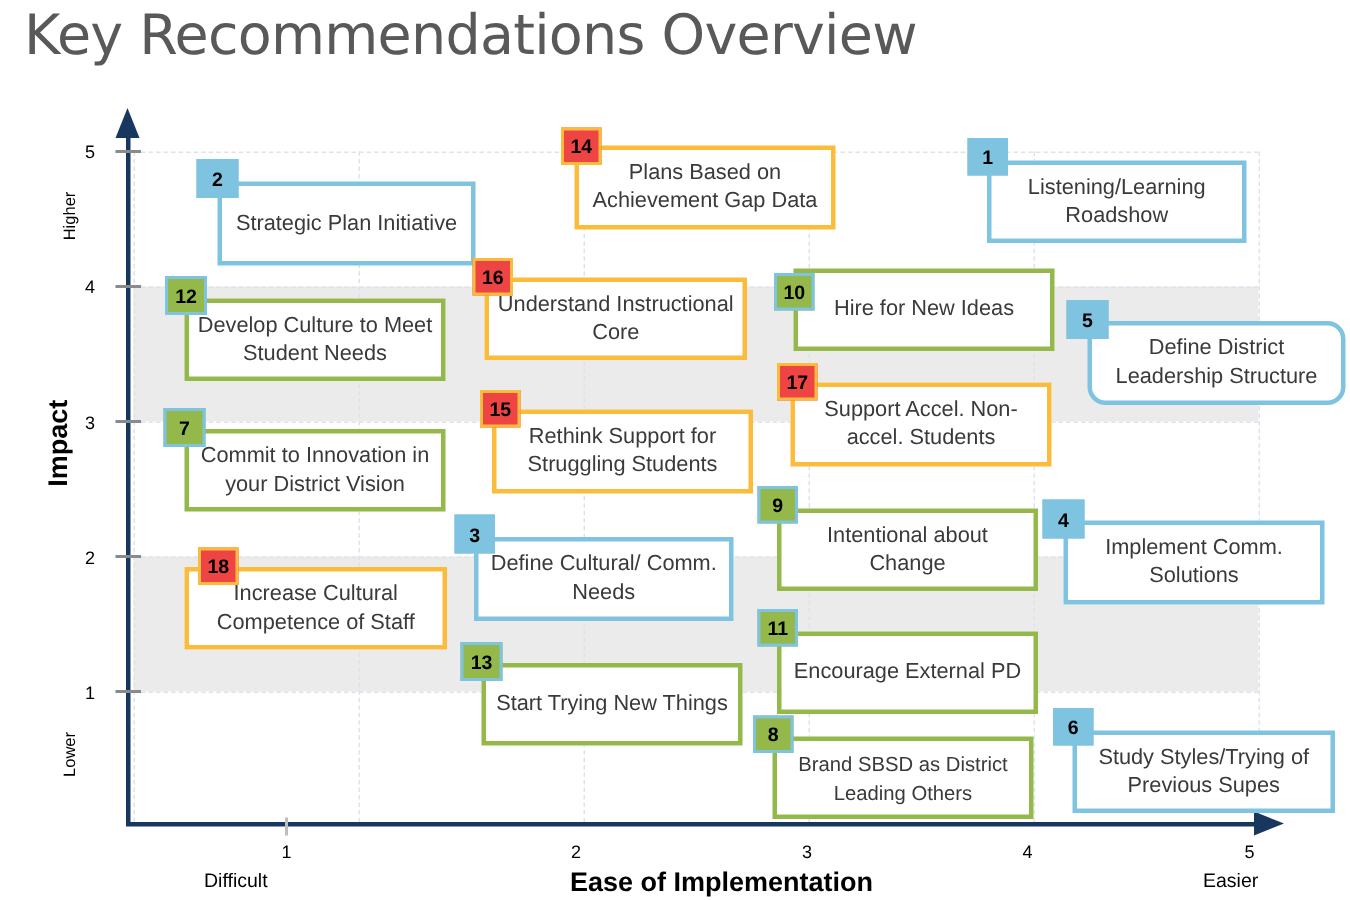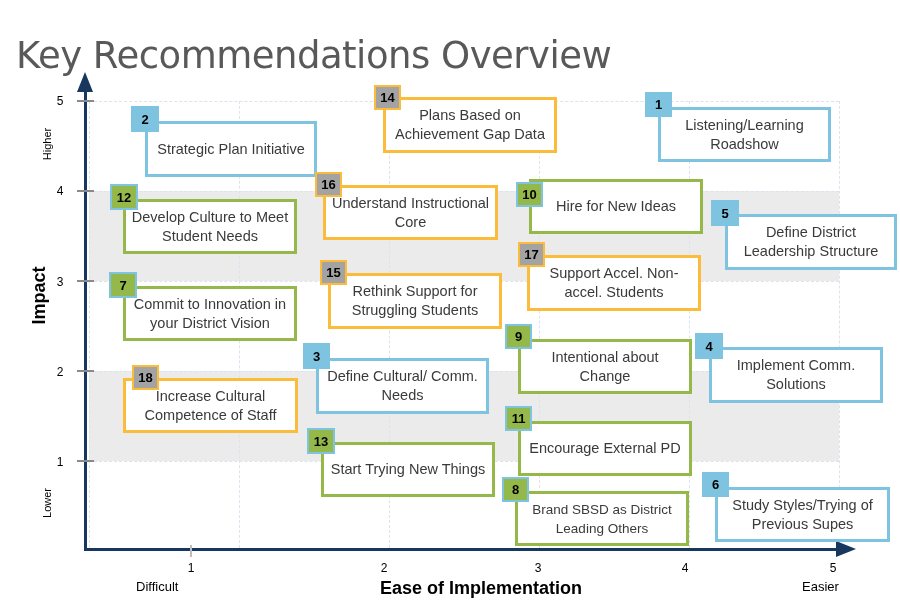--- a/index.html
+++ b/index.html
@@ -6,21 +6,20 @@
   body {
     width: 900px; height: 600px; position: relative; overflow: hidden;
     background: #ffffff;
     font-family: "Liberation Sans", sans-serif;
   }
   .title {
     position: absolute; left: 16px; top: 2px;
     font-family: "DejaVu Sans", sans-serif;
     font-size: 37px; color: #595959; letter-spacing: -0.5px;
     white-space: nowrap;
-    margin-top: 32px;
   }
   .plot { position: absolute; left: 0; top: 0; width: 900px; height: 600px; }
   .band { position: absolute; background: #ebebeb; }
   .hgrid { position: absolute; height: 0; border-top: 1.5px dashed #dde3ee; }
   .vgrid { position: absolute; width: 0; border-left: 1.5px dashed #dde3ee; }
   .yaxis { position: absolute; left: 84px; top: 80px; width: 3px; height: 470px; background: #17375e; }
   .yarrow { position: absolute; left: 77px; top: 72px; width: 0; height: 0;
     border-left: 8.5px solid transparent; border-right: 8.5px solid transparent; border-bottom: 20px solid #17375e; }
   .xaxis { position: absolute; left: 84px; top: 548px; width: 756px; height: 3px; background: #17375e; }
   .xarrow { position: absolute; left: 836px; top: 541px; width: 0; height: 0;
@@ -38,21 +37,21 @@
   .card { position: absolute; background: #ffffff; border: 3px solid; box-sizing: border-box;
     display: flex; align-items: center; justify-content: center; text-align: center;
     font-size: 14.5px; line-height: 19px; color: #3a3a3a; padding: 0 4px; }
   .card.blue { border-color: #7ec3e0; }
   .card.green { border-color: #94b84a; }
   .card.orange { border-color: #fbbb3b; }
   .badge { position: absolute; box-sizing: border-box; display: flex; align-items: center; justify-content: center;
     font-size: 13px; font-weight: bold; color: #000; border: 2px solid #7ec3e0; }
   .badge.blue { background: #7ec3e0; }
   .badge.green { background: #94b84a; border-color: #7ec3e0; }
-  .badge.orange { background: #a3a3a3; border-color: #fbbb3b; }
+  .badge.orange { background: #ef4444; border-color: #fbbb3b; }
 </style>
 </head>
 <body>
 
 <div class="title">Key Recommendations Overview</div>
 
 <div class="plot">
 
   <div class="band" style="left:89px;top:191px;width:750px;height:90px;"></div>
   <div class="band" style="left:89px;top:371px;width:750px;height:90px;"></div>
@@ -123,21 +122,21 @@
   <div class="card green" style="left:529px;top:179px;width:174px;height:55px;">
       <span>Hire for New Ideas</span>
     </div>
   <div class="badge green" style="left:516px;top:182px;width:27px;height:25px;">10</div>
 
   <div class="card green" style="left:123px;top:199px;width:174px;height:55px;">
       <span>Develop Culture to Meet Student Needs</span>
     </div>
   <div class="badge green" style="left:110px;top:184px;width:28px;height:26px;">12</div>
 
-  <div class="card blue" style="left:725px;top:214px;width:172px;height:56px;">
+  <div class="card blue" style="left:725px;top:214px;width:172px;height:56px;border-radius:12px;">
       <span>Define District Leadership Structure</span>
     </div>
   <div class="badge blue" style="left:711px;top:200px;width:28px;height:26px;">5</div>
 
   <div class="card orange" style="left:527px;top:255px;width:174px;height:56px;">
       <span>Support Accel. Non-accel. Students</span>
     </div>
   <div class="badge orange" style="left:518px;top:242px;width:27px;height:25px;">17</div>
 
   <div class="card orange" style="left:328px;top:273px;width:174px;height:56px;">

